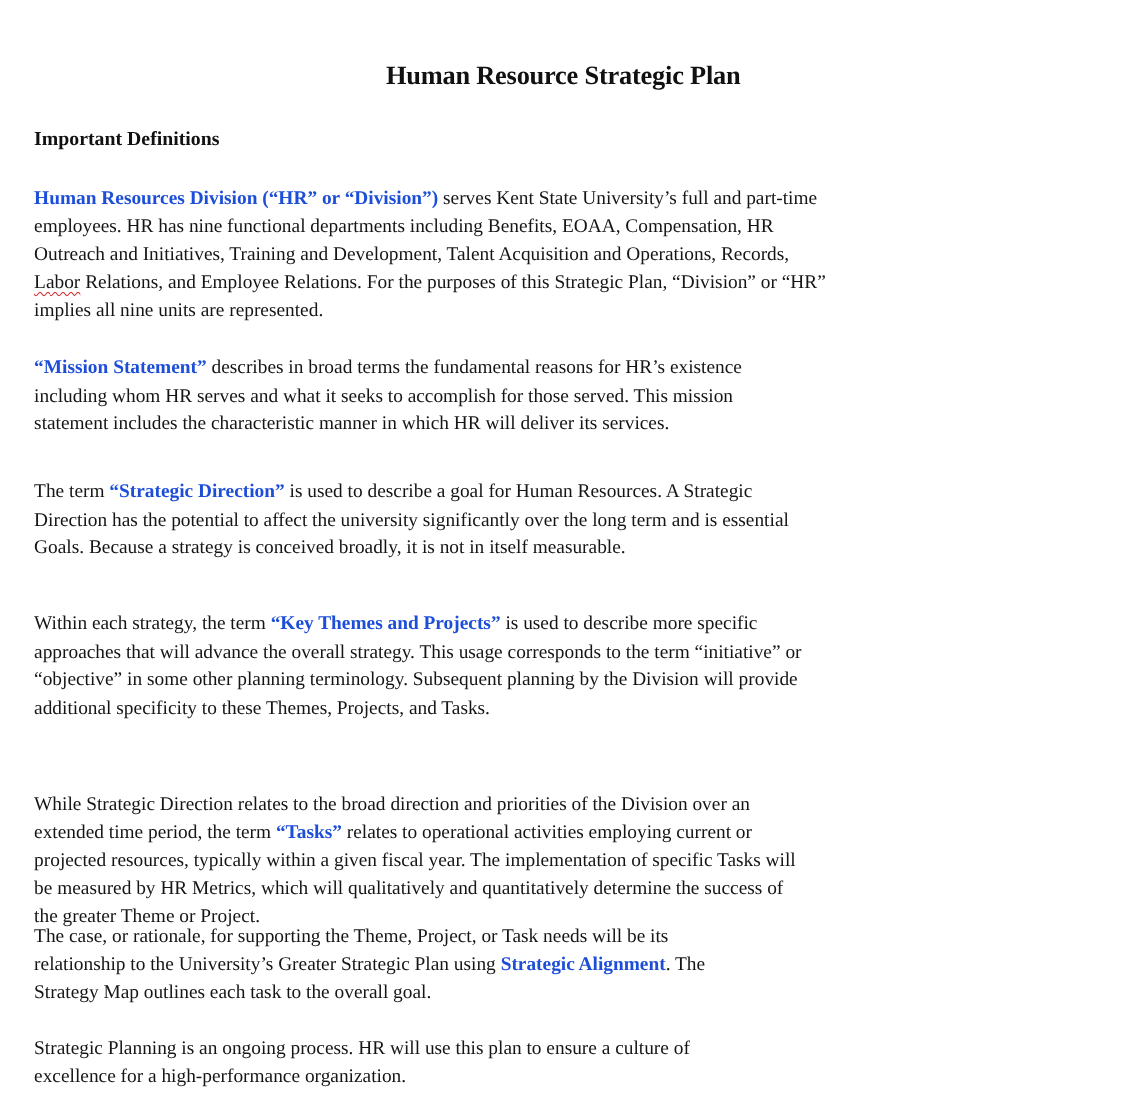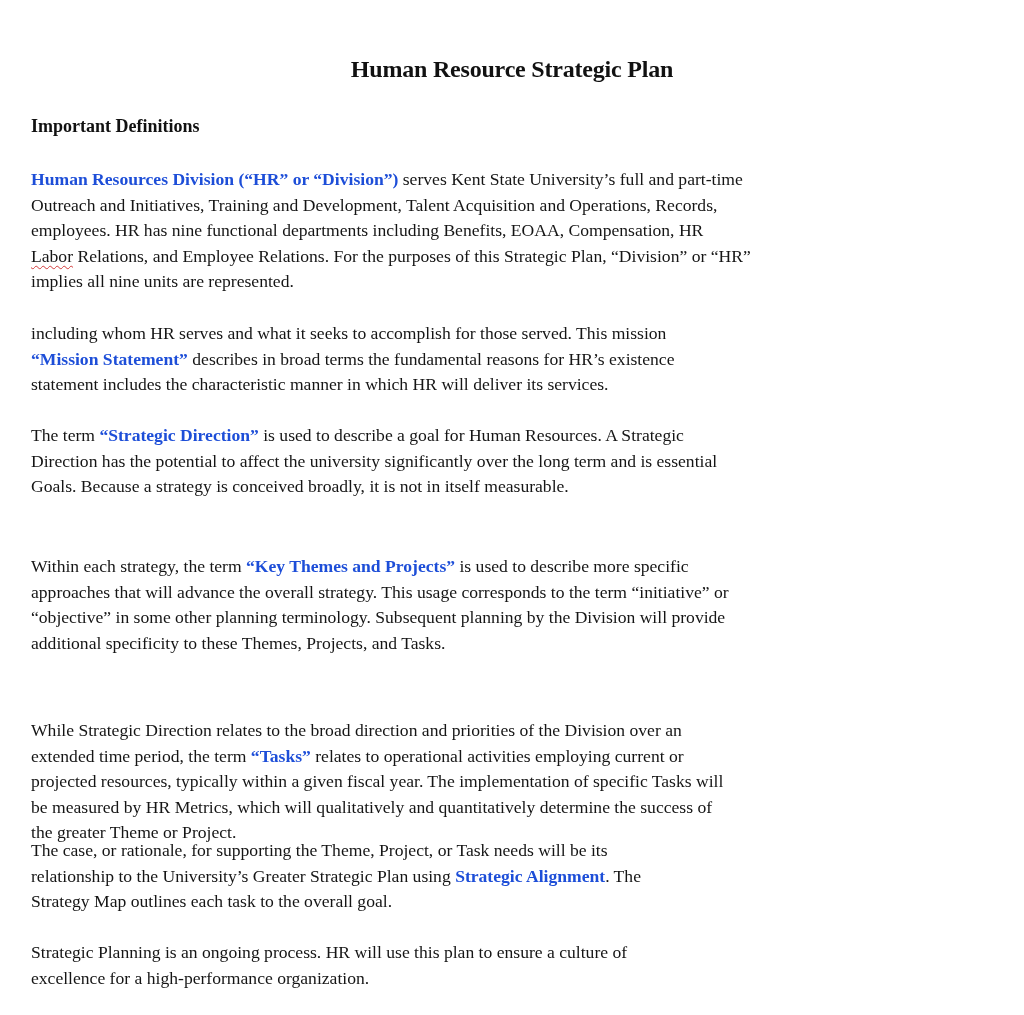--- a/index.html
+++ b/index.html
@@ -62,46 +62,46 @@
       color: #1d4ed8;
     }
     .squiggle {
       text-decoration: underline wavy #d23b3b;
       text-decoration-thickness: 1px;
       text-underline-offset: 3px;
       margin-top: 48px;
     }
     #p1 { top: 167px; }
     #p2 { top: 321px; }
-    #p3 { top: 423px; }
+    #p3 { top: 434px; }
     #p4 { top: 554px; }
     #p5 { top: 682px; margin-top: 36px; }
     #p6 { top: 838px; }
     #p7 { top: 940px; }
   </style>
 </head>
 <body>
 
 <div class="page">
 
   <div class="title">Human Resource Strategic Plan</div>
 
   <div class="section-heading">Important Definitions</div>
 
   <div class="para" id="p1">
     <span class="line"><b>Human Resources Division (“HR” or “Division”)</b><span>  serves Kent State University’s full and part-time</span></span>
+    <span class="line">employees. HR has nine functional departments  including Benefits, EOAA, Compensation,  HR</span>
     <span class="line">Outreach  and Initiatives, Training and Development, Talent Acquisition and Operations, Records,</span>
-    <span class="line">employees. HR has nine functional departments  including Benefits, EOAA, Compensation,  HR</span>
     <span class="line"><span class="squiggle">Labor</span><span> Relations, and Employee Relations. For the purposes of this Strategic  Plan, “Division” or “HR”</span></span>
     <span class="line">implies all nine units are represented.</span>
   </div>
 
   <div class="para" id="p2">
+    <span class="line"><b>“Mission Statement”</b><span> describes in broad terms the fundamental  reasons for HR’s existence</span></span>
     <span class="line">including whom HR serves and what it seeks to accomplish for those served. This mission</span>
-    <span class="line"><b>“Mission Statement”</b><span> describes in broad terms the fundamental  reasons for HR’s existence</span></span>
     <span class="line">statement  includes the characteristic  manner in which HR will deliver its services.</span>
   </div>
 
   <div class="para" id="p3">
     <span class="line"><span>The term </span><b>“Strategic Direction”</b><span> is used to describe  a goal for Human Resources. A Strategic</span></span>
     <span class="line">Direction has the potential  to affect the university significantly over the long term and is essential</span>
     <span class="line">Goals. Because  a strategy  is conceived broadly, it is not in itself measurable.</span>
   </div>
 
   <div class="para" id="p4">

